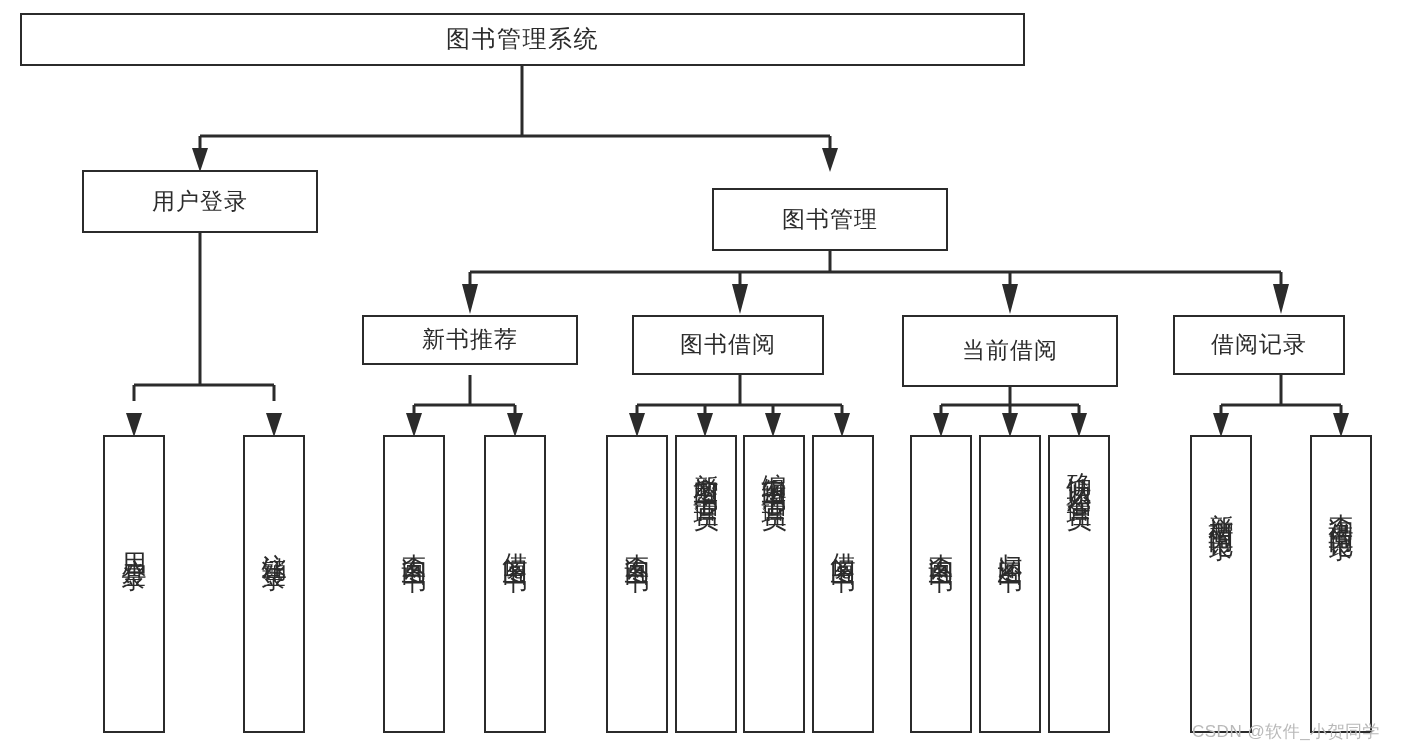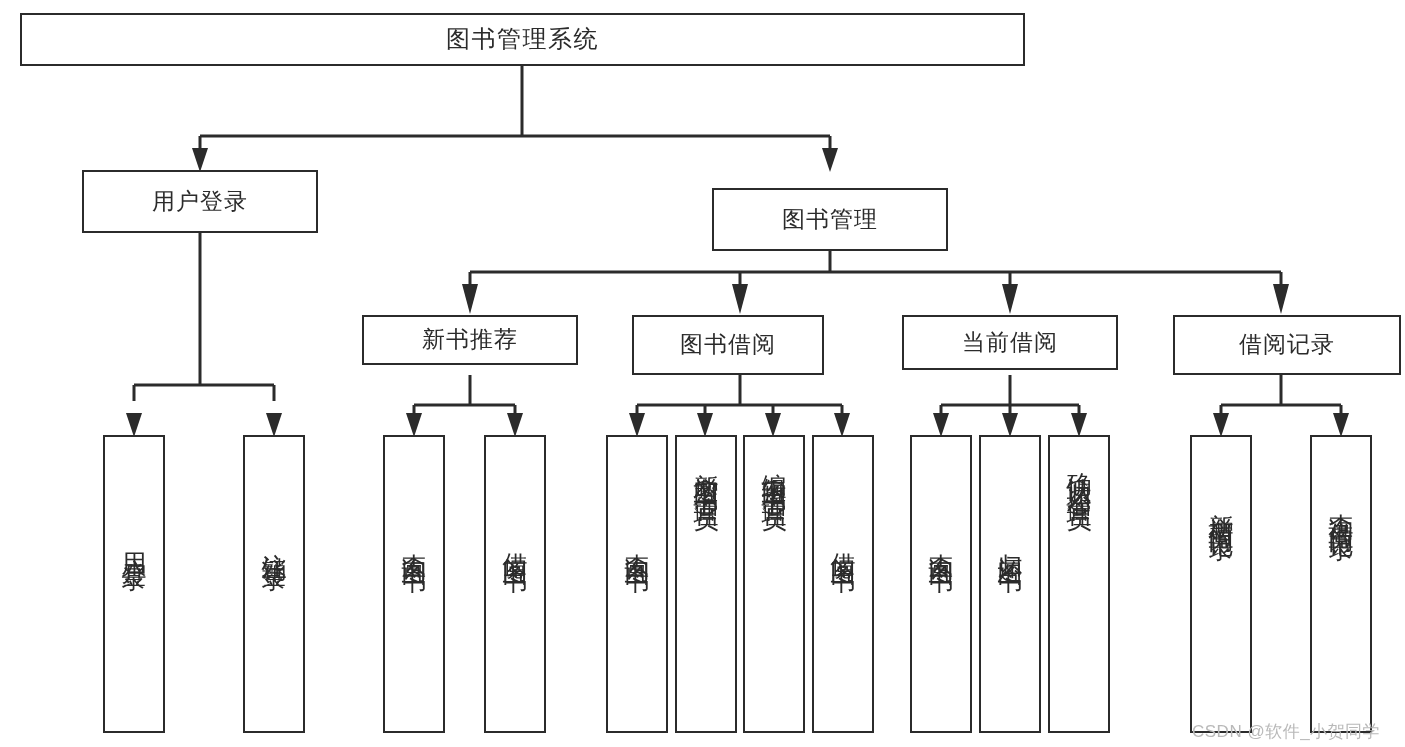--- a/index.html
+++ b/index.html
@@ -156,24 +156,24 @@
   <div class="node h-node" style="left:712px;top:188px;width:236px;height:63px;">
     <span class="lbl">图书管理</span>
   </div>
 
   <div class="node h-node" style="left:362px;top:315px;width:216px;height:50px;">
     <span class="lbl">新书推荐</span>
   </div>
   <div class="node h-node" style="left:632px;top:315px;width:192px;height:60px;">
     <span class="lbl">图书借阅</span>
   </div>
-  <div class="node h-node" style="left:902px;top:315px;width:216px;height:55px;">
+  <div class="node h-node" style="left:902px;top:315px;width:216px;height:72px;">
     <span class="lbl">当前借阅</span>
   </div>
-  <div class="node h-node" style="left:1173px;top:315px;width:228px;height:60px;">
+  <div class="node h-node" style="left:1173px;top:315px;width:172px;height:60px;">
     <span class="lbl">借阅记录</span>
   </div>
 
   <div class="node v-node mid" style="left:103px;top:435px;width:62px;height:298px;">
     <span class="lbl">用户登录</span>
   </div>
   <div class="node v-node mid" style="left:243px;top:435px;width:62px;height:298px;">
     <span class="lbl">注销登录</span>
   </div>
 

